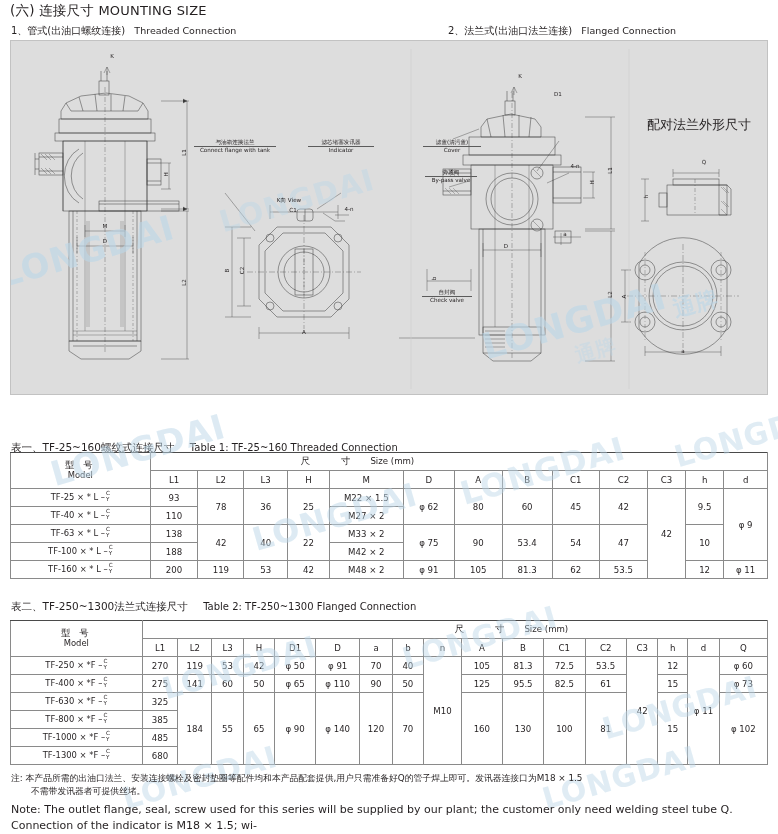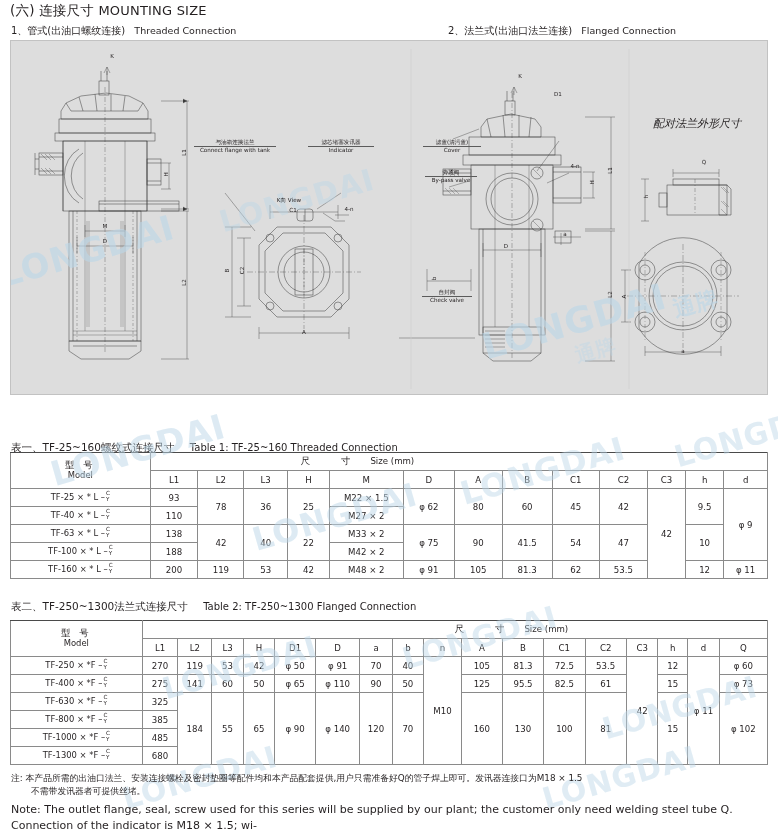--- a/index.html
+++ b/index.html
@@ -35,21 +35,21 @@
     border: 1px solid #c2c2c2;
     overflow: hidden;
   }
   .dwg-svg { position: absolute; left: 0; top: 0; }
 
   .lbl {
     position: absolute; font-size: 5.6px; line-height: 1.25;
     text-align: center; color: #231f20; white-space: nowrap;
   }
   .lbl .en { display: block; border-top: .6px solid #5b5b5b; padding-top: .5px; }
-  .lbl-big { font-size: 11px; font-style: italic; }
+  .lbl-big { font-size: 13px; }
 
   
   .wm {
     position: absolute;
     font-family: "DejaVu Sans", "Liberation Sans", sans-serif;
     font-weight: bold;
     color: #bcd7e8;
     opacity: .62;
     pointer-events: none;
     white-space: nowrap;
@@ -453,21 +453,21 @@
         <td class="model">
           <span>TF-63 × * L –</span><span class="cy"><b>C</b><b>Y</b></span>
         </td>
         <td>138</td>
         <td rowspan="2">42</td>
         <td rowspan="2">40</td>
         <td rowspan="2">22</td>
         <td>M33 × 2</td>
         <td rowspan="2">φ 75</td>
         <td rowspan="2">90</td>
-        <td rowspan="2">41.5</td>
+        <td rowspan="2">53.4</td>
         <td rowspan="2">54</td>
         <td rowspan="2">47</td>
         <td rowspan="2">10</td>
       </tr>
 
       <tr>
         <td class="model">
           <span>TF-100 × * L –</span><span class="cy"><b>C</b><b>Y</b></span>
         </td>
         <td>188</td>

